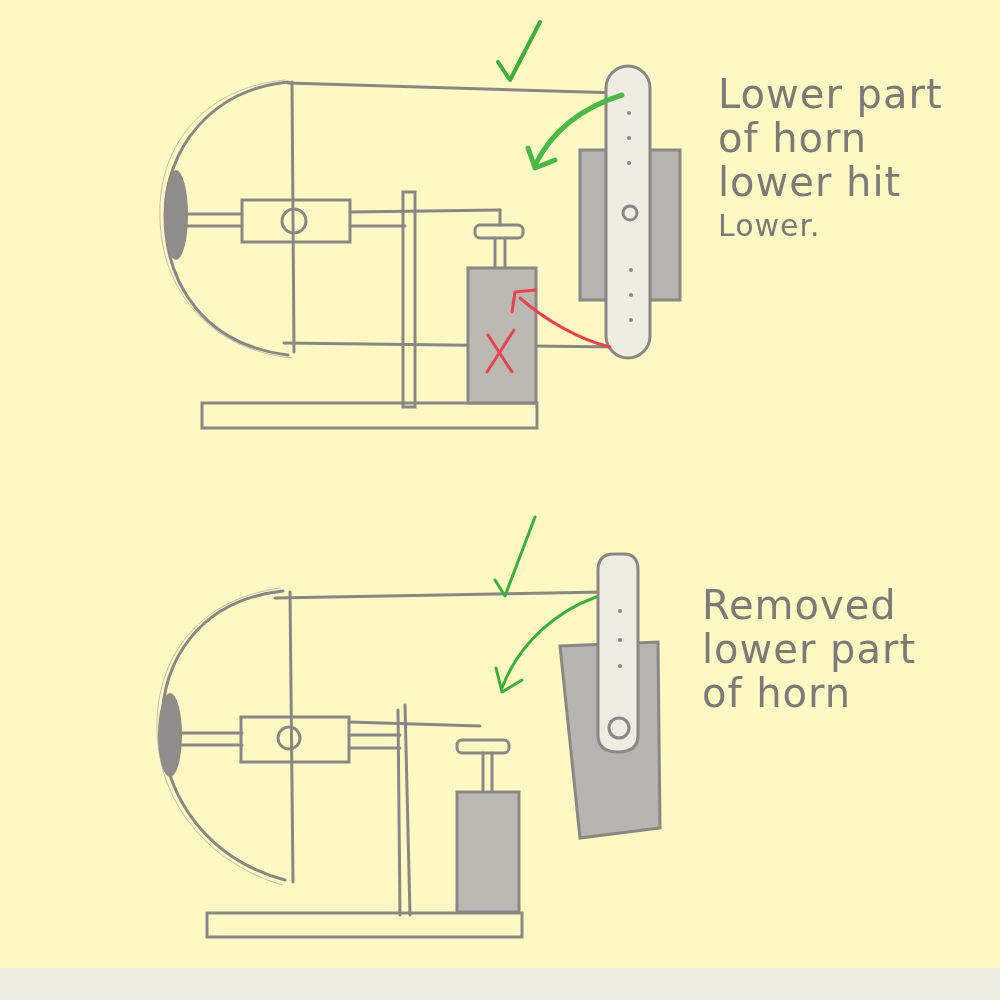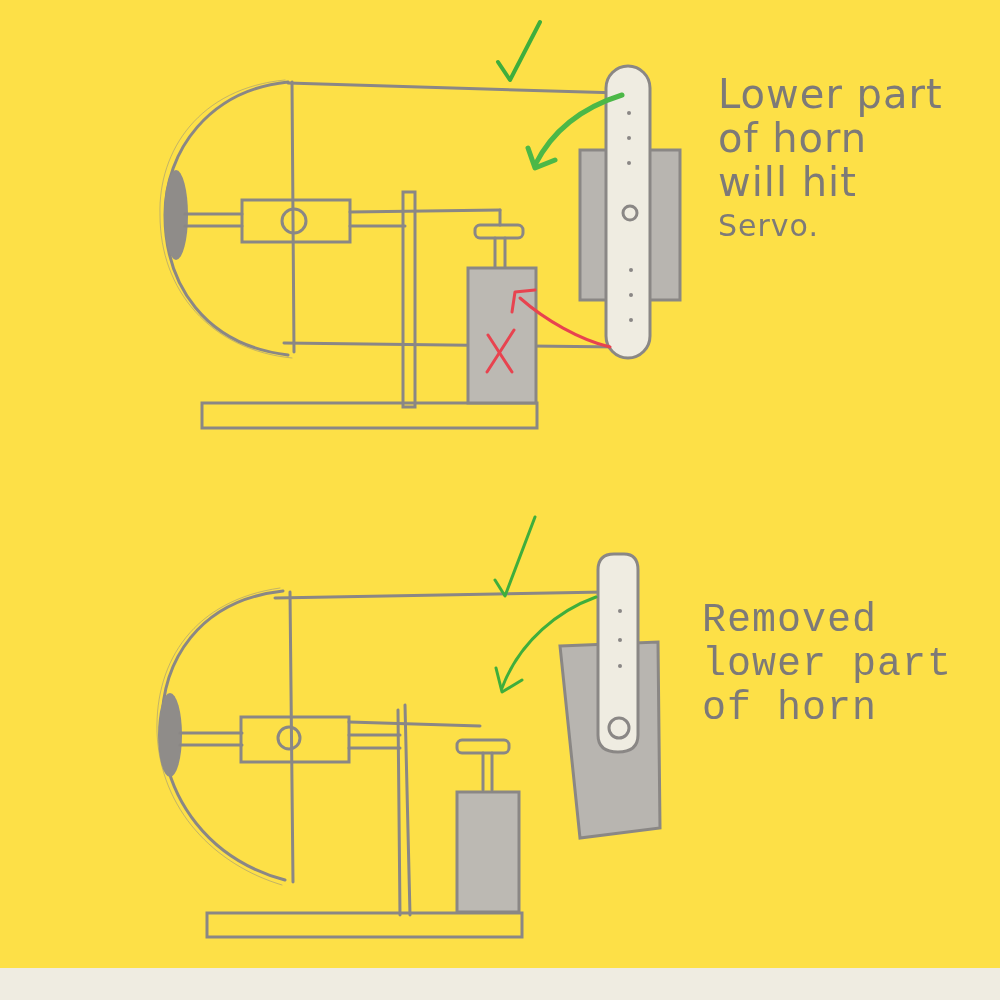--- a/index.html
+++ b/index.html
@@ -1,34 +1,34 @@
 <!DOCTYPE html>
 <html><head>
 <meta charset="utf-8">
 <style>
   html, body { margin: 0; padding: 0; }
   body {
     width: 1000px; height: 1000px; overflow: hidden;
     background: #efece1;
     font-family: "DejaVu Sans", sans-serif;
   }
-  .page { position: relative; width: 1000px; height: 968px; background: #fde047; }
+  .page { position: relative; width: 1000px; height: 968px; background: #fef9c3; }
   svg.sketch { position: absolute; left: 0; top: 0; }
   .note {
     position: absolute;
     color: #7d7a78;
     font-family: "DejaVu Sans", sans-serif;
     font-size: 40px;
     line-height: 44px;
     letter-spacing: 1px;
     font-weight: normal;
   }
   .note span { display: block; white-space: nowrap; }
   .note-top { left: 718px; top: 72px; }
-  .note-bottom { left: 702px; top: 599px; line-height: 44px; font-family: Liberation Mono, monospace; }
+  .note-bottom { left: 702px; top: 583px; line-height: 44px; }
 </style>
 </head>
 <body>
 
 <div class="page">
 
   <svg class="sketch" width="1000" height="1000" viewBox="0 0 1000 1000">
     <defs>
       <pattern id="hatch" width="6" height="6" patternUnits="userSpaceOnUse" patternTransform="rotate(35)">
         <rect width="6" height="6" fill="#bcb9b3"></rect>
@@ -130,22 +130,22 @@
     <path d="M495 580 L505 596 L535 517" fill="none" stroke="#3fae3c" stroke-width="3" stroke-linecap="round" stroke-linejoin="round"></path>
     <g fill="none" stroke="#3fae3c" stroke-width="3" stroke-linecap="round" stroke-linejoin="round">
       <path d="M596 597 C 560 610 520 640 502 688"></path>
       <path d="M496 668 L502 692 L522 680"></path>
     </g>
   </svg>
 
   <div class="note note-top">
     <span>Lower part</span>
     <span>of horn</span>
-    <span>will hit</span>
-    <span style="font-size:30px;">Servo.</span>
+    <span>lower hit</span>
+    <span style="font-size:30px;">Lower.</span>
   </div>
 
   <div class="note note-bottom">
     <span>Removed</span>
     <span>lower part</span>
     <span>of horn</span>
   </div>
 
 </div>
 

